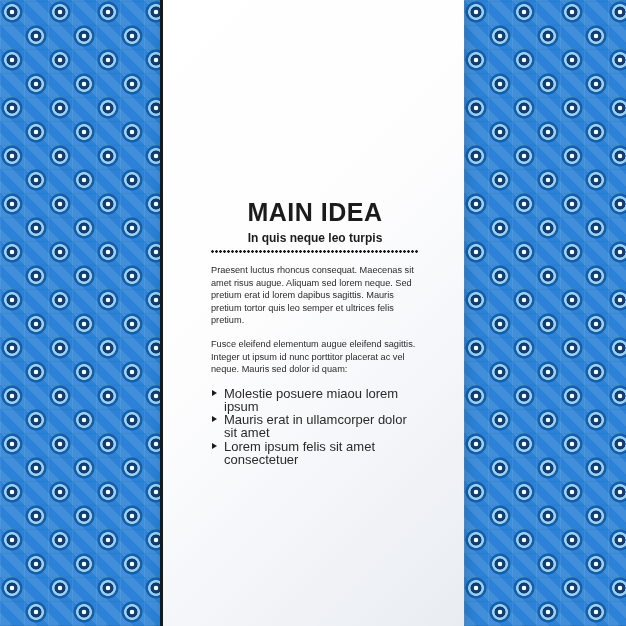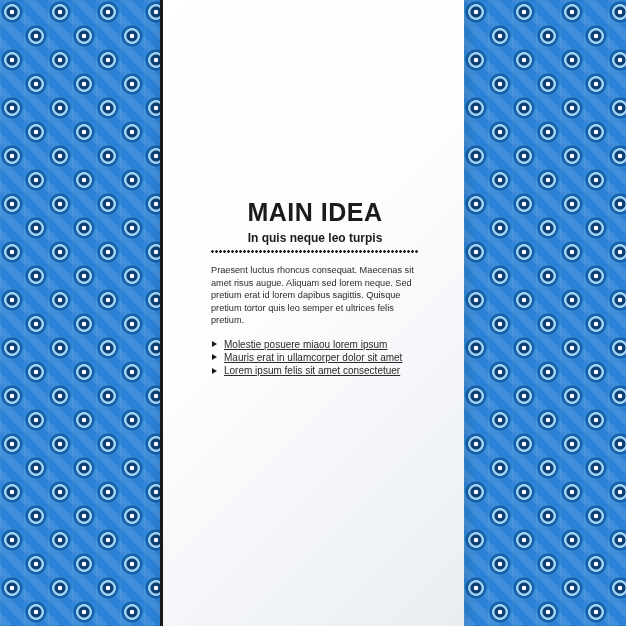--- a/index.html
+++ b/index.html
@@ -117,26 +117,25 @@
     margin: 0 0 11px 0;
     text-align: left;
   }
 
   .bullets {
     list-style: none;
     margin: 0;
     padding: 0;
   }
   .bullets li {
-    font-size: 10px;
+    font-size: 13px;
     line-height: 13.2px;
     color: #2a2a2a;
     padding-left: 13px;
     position: relative;
-    text-decoration: underline;
   }
   .bullets li .tri {
     position: absolute;
     left: 1px;
     top: 3.2px;
     width: 0;
     height: 0;
     border-left: 5px solid #1b1b1b;
     border-top: 3.6px solid transparent;
     border-bottom: 3.6px solid transparent;
@@ -156,21 +155,22 @@
   <div class="rule left"></div>
   <div class="rule right"></div>
 
   <div id="sheet">
     <div id="content">
 
       <h1 class="title">MAIN IDEA</h1>
       <h2 class="subtitle">In quis neque leo turpis</h2>
       <div class="divider"></div>
 
-      <p class="para">Praesent luctus rhoncus consequat. Maecenas sit amet risus augue. Aliquam sed lorem neque. Sed pretium erat id lorem dapibus sagittis. Quisque pretium tortor quis leo semper et ultrices felis pretium.</p>
+      <p class="para">Praesent luctus rhoncus consequat. Maecenas sit amet risus augue. Aliquam sed lorem neque. Sed pretium erat id lorem dapibus sagittis. Mauris pretium tortor quis leo semper et ultrices felis pretium.</p>
+      <p class="para">Fusce eleifend elementum augue eleifend sagittis. Integer ut ipsum id nunc porttitor placerat ac vel neque. Mauris sed dolor id quam:</p>
 
       <ul class="bullets">
         <li>
           <span class="tri"></span>
           <span>Molestie posuere miaou lorem ipsum</span>
         </li>
         <li>
           <span class="tri"></span>
           <span>Mauris erat in ullamcorper dolor sit amet</span>
         </li>

